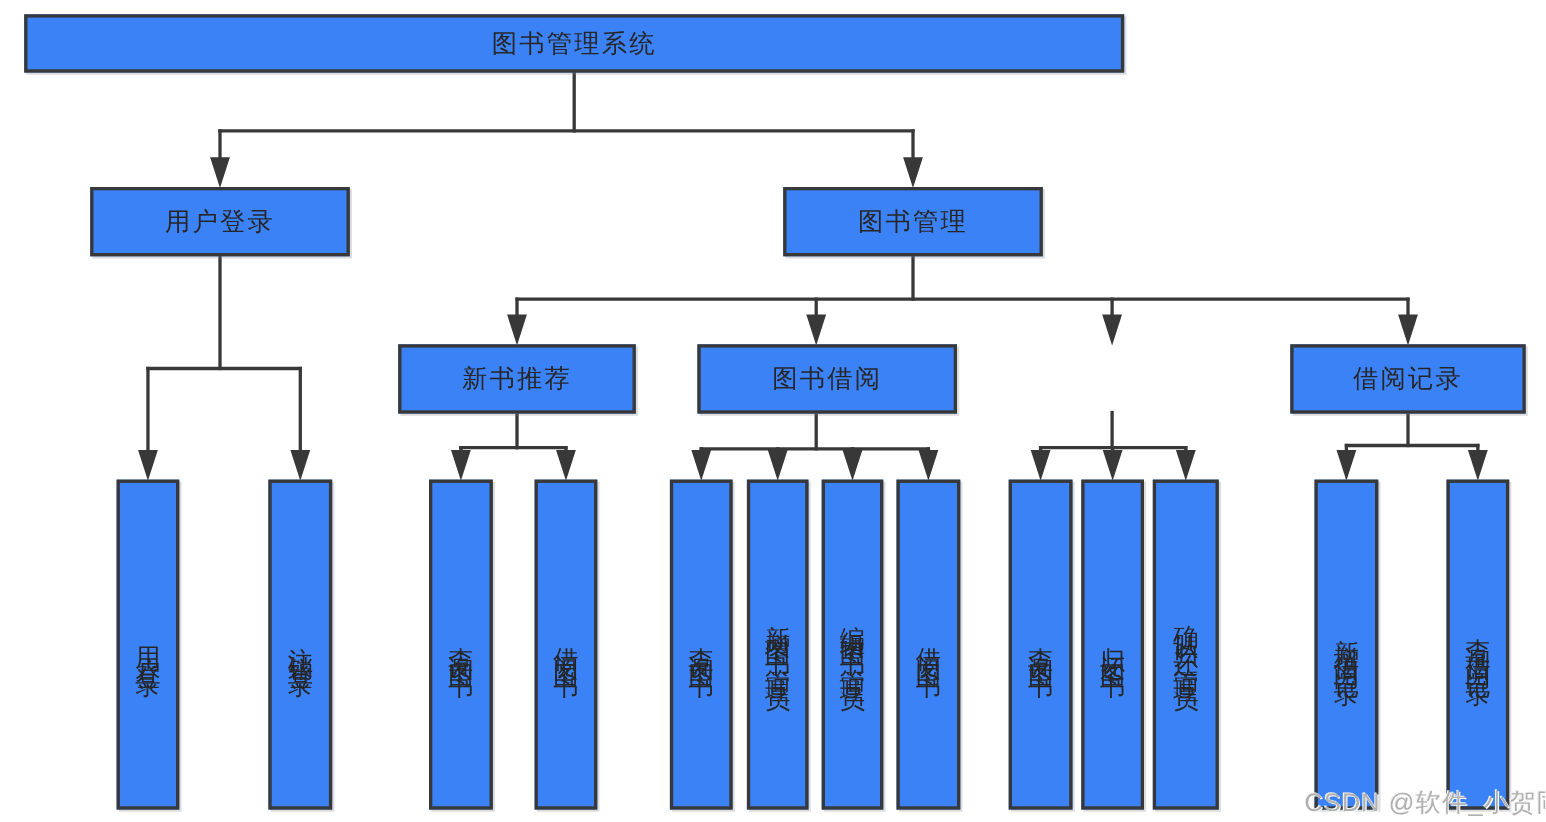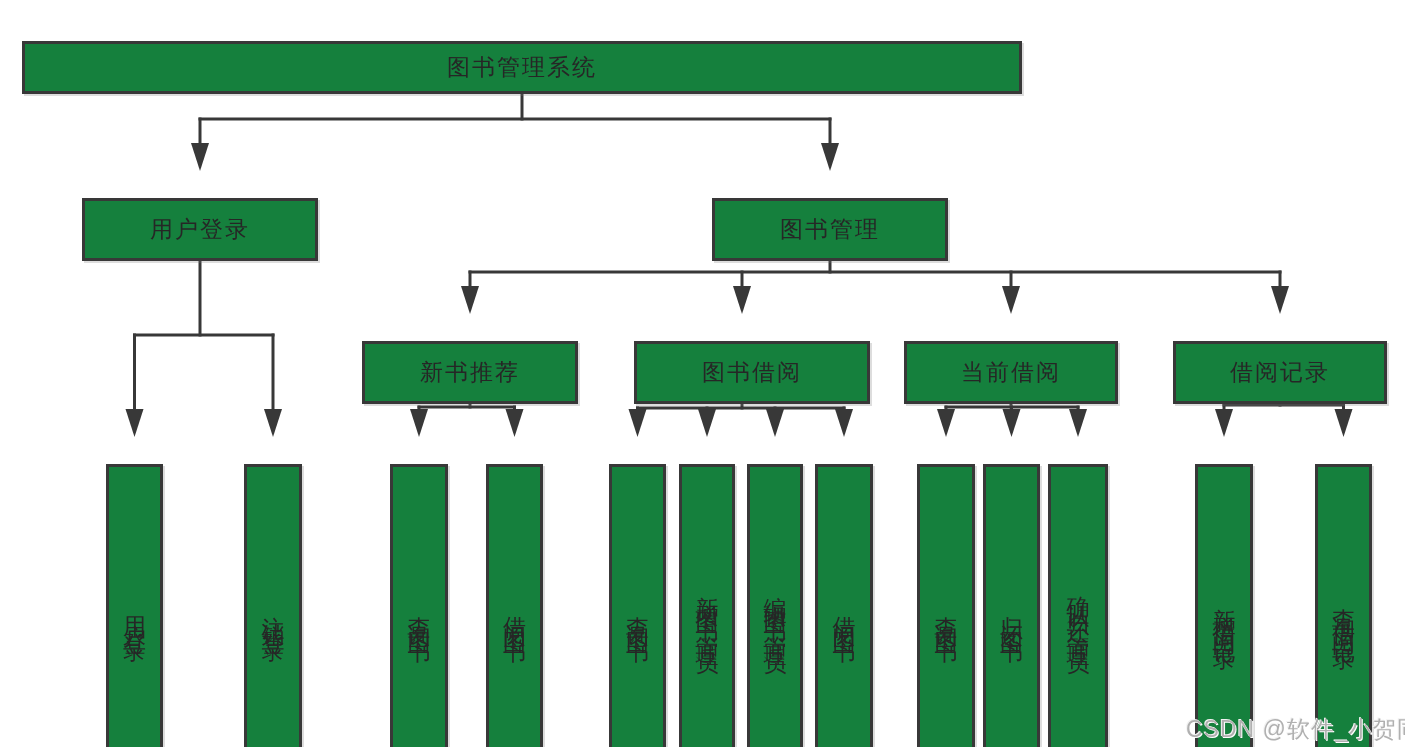--- a/index.html
+++ b/index.html
@@ -18,27 +18,26 @@
   #connectors {
     position: absolute;
     left: 0; top: 0;
     width: 1405px;
     height: 747px;
     pointer-events: none;
   }
   .node {
     position: absolute;
     box-sizing: border-box;
-    background: #15803d;
+    background: #3b82f6;
     border: 3px solid #383838;
     box-shadow: 2px 2px 0 rgba(120,120,120,0.25);
     display: flex;
     align-items: center;
     justify-content: center;
-    margin-top: 28px;
   }
   .node-label {
     color: #262626;
     white-space: nowrap;
   }
   .node.horizontal .node-label {
     font-size: 23px;
     letter-spacing: 2px;
     font-weight: 500;
   }
@@ -129,23 +128,20 @@
     </div>
     <div class="node horizontal" style="left: 712px; top: 170px; width: 236px; height: 63px;">
       <span class="node-label">图书管理</span>
     </div>
     <div class="node horizontal" style="left: 362px; top: 313px; width: 216px; height: 63px;">
       <span class="node-label">新书推荐</span>
     </div>
     <div class="node horizontal" style="left: 634px; top: 313px; width: 236px; height: 63px;">
       <span class="node-label">图书借阅</span>
     </div>
-    <div class="node horizontal" style="left: 904px; top: 313px; width: 214px; height: 63px;">
-      <span class="node-label">当前借阅</span>
-    </div>
     <div class="node horizontal" style="left: 1173px; top: 313px; width: 214px; height: 63px;">
       <span class="node-label">借阅记录</span>
     </div>
     <div class="node vertical" style="left: 106px; top: 436px; width: 57px; height: 300px;">
       <span class="node-label">用户登录</span>
     </div>
     <div class="node vertical" style="left: 244px; top: 436px; width: 58px; height: 300px;">
       <span class="node-label">注销登录</span>
     </div>
     <div class="node vertical" style="left: 390px; top: 436px; width: 58px; height: 300px;">

